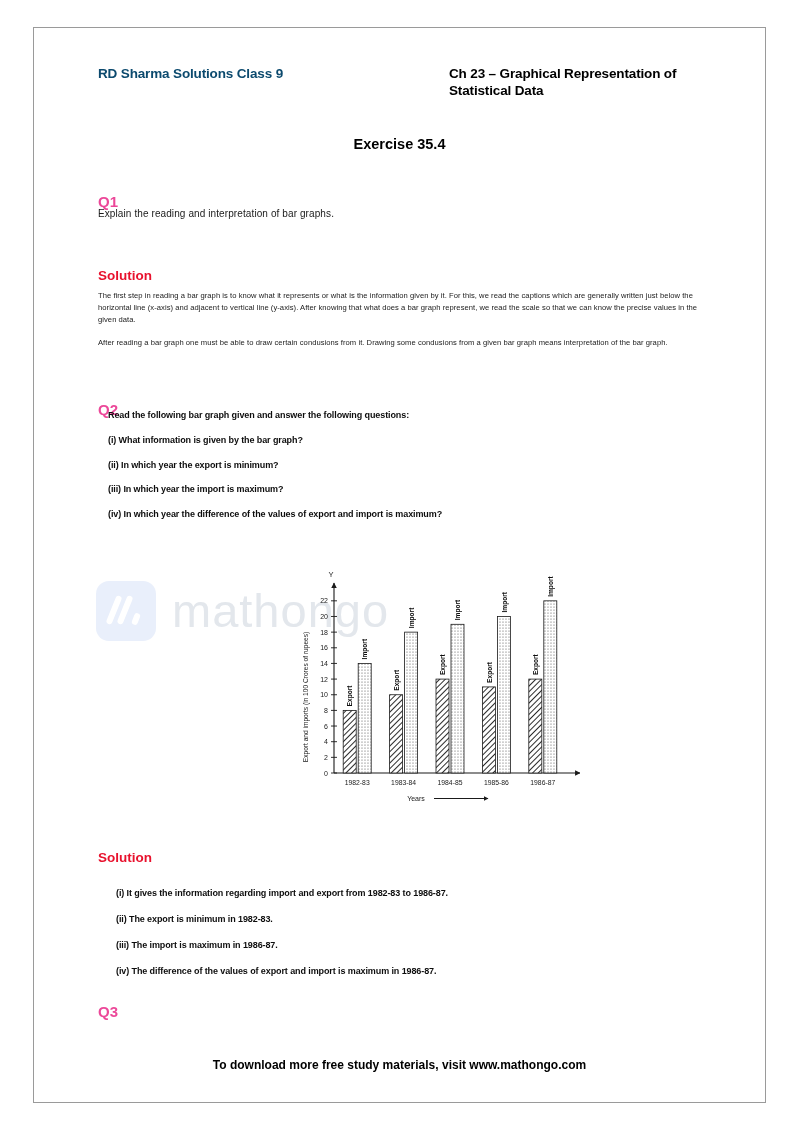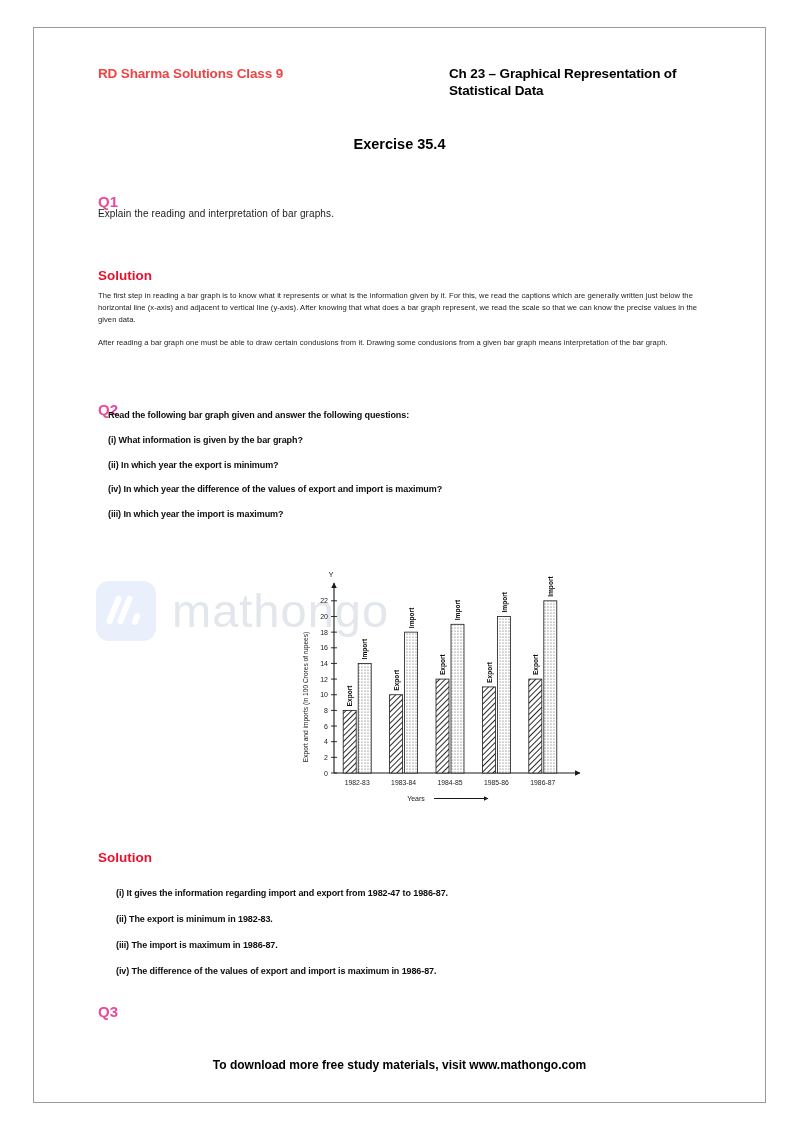--- a/index.html
+++ b/index.html
@@ -31,21 +31,21 @@
     position: absolute;
     left: 0; top: 0; right: 0;
     height: 70px;
   }
   .hdr-left {
     position: absolute;
     left: 64px;
     top: 38px;
     font-size: 13.5px;
     font-weight: bold;
-    color: #ef4444;
+    color: #0c4a6e;
     letter-spacing: -0.15px;
   }
   .hdr-right {
     position: absolute;
     left: 415px;
     top: 38px;
     width: 275px;
     font-size: 13.5px;
     font-weight: bold;
     color: #000;
@@ -209,22 +209,22 @@
   <div class="sol1">
     <p>The first step in reading a bar graph is to know what it represents or what is the information given by it. For this, we read the captions which are generally written just below the horizontal line (x-axis) and adjacent to vertical line (y-axis). After knowing that what does a bar graph represent, we read the scale so that we can know the precise values in the given data.</p>
     <p>After reading a bar graph one must be able to draw certain condusions from it. Drawing some condusions from a given bar graph means interpretation of the bar graph.</p>
   </div>
 
   <div class="qlabel" style="top:373px;">Q2</div>
   <div class="q2block">
     <div class="lead">Read the following bar graph given and answer the following questions:</div>
     <div class="line">(i) What information is given by the bar graph?</div>
     <div class="line">(ii) In which year the export is minimum?</div>
+    <div class="line">(iii) In which year the import is maximum?</div>
     <div class="line">(iv) In which year the difference of the values of export and import is maximum?</div>
-    <div class="line">(iii) In which year the import is maximum?</div>
   </div>
 
   <div class="watermark">
     <div class="wm-badge">
       <div class="slash s1"></div>
       <div class="slash s2"></div>
       <div class="slash s3"></div>
     </div>
     <div class="wm-text">mathongo</div>
   </div>
@@ -300,21 +300,21 @@
           <text x="0" y="0" font-size="6.6" fill="#0d0d0d" font-weight="bold" transform="translate(272.90000000000003,35.82608695652172) rotate(-90)" font-family="&quot;Liberation Sans&quot;, sans-serif">Import</text>
           <text x="262.8" y="224" font-size="6.8" text-anchor="middle" fill="#1a1a1a" font-family="&quot;Liberation Sans&quot;, sans-serif">1986-87</text>
           <text x="136" y="240" font-size="7" text-anchor="middle" fill="#1a1a1a" font-family="&quot;Liberation Sans&quot;, sans-serif">Years</text>
           <line x1="154" y1="237.5" x2="208" y2="237.5" stroke="#1a1a1a" stroke-width="1" marker-end="url(#arrowEnd)"></line>
         </g>
     </svg>
   </div>
 
   <div class="slabel" style="top:822px;">Solution</div>
   <div class="sol2block">
-    <div class="line">(i) It gives the information regarding import and export from  1982-47 to 1986-87.</div>
+    <div class="line">(i) It gives the information regarding import and export from  1982-83 to 1986-87.</div>
     <div class="line">(ii) The export is minimum  in 1982-83.</div>
     <div class="line">(iii) The import is maximum  in 1986-87.</div>
     <div class="line">(iv) The difference of the values of export and import is maximum in 1986-87.</div>
   </div>
 
   <div class="qlabel" style="top:975px;">Q3</div>
 
   <div class="footer">To download more free study materials, visit www.mathongo.com</div>
 </div>
 

